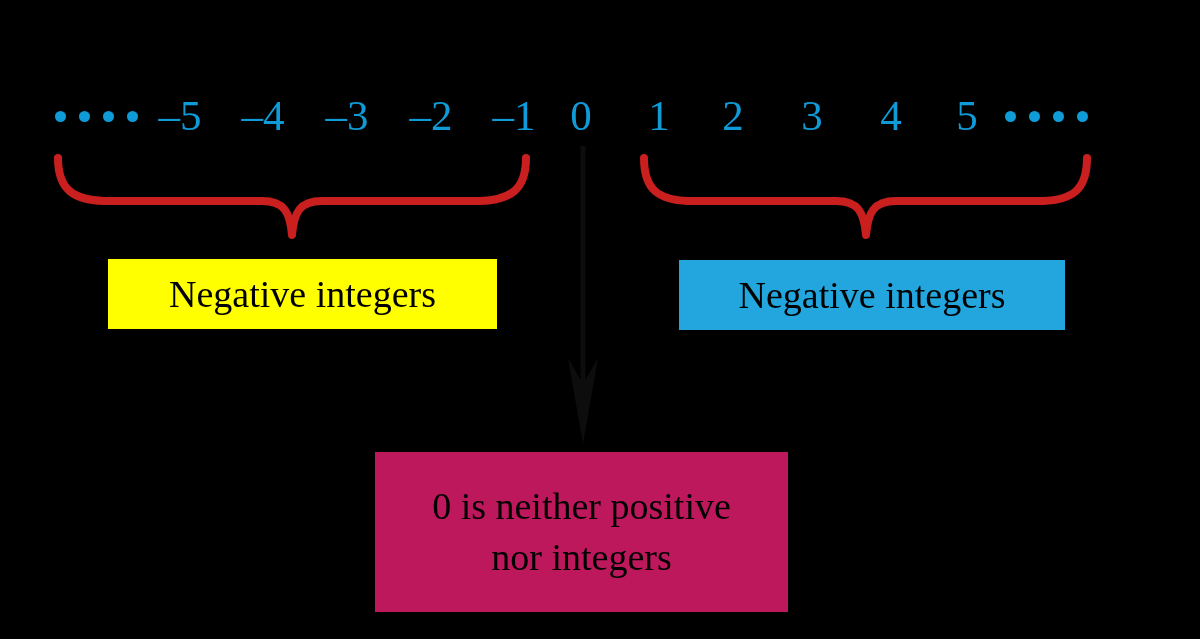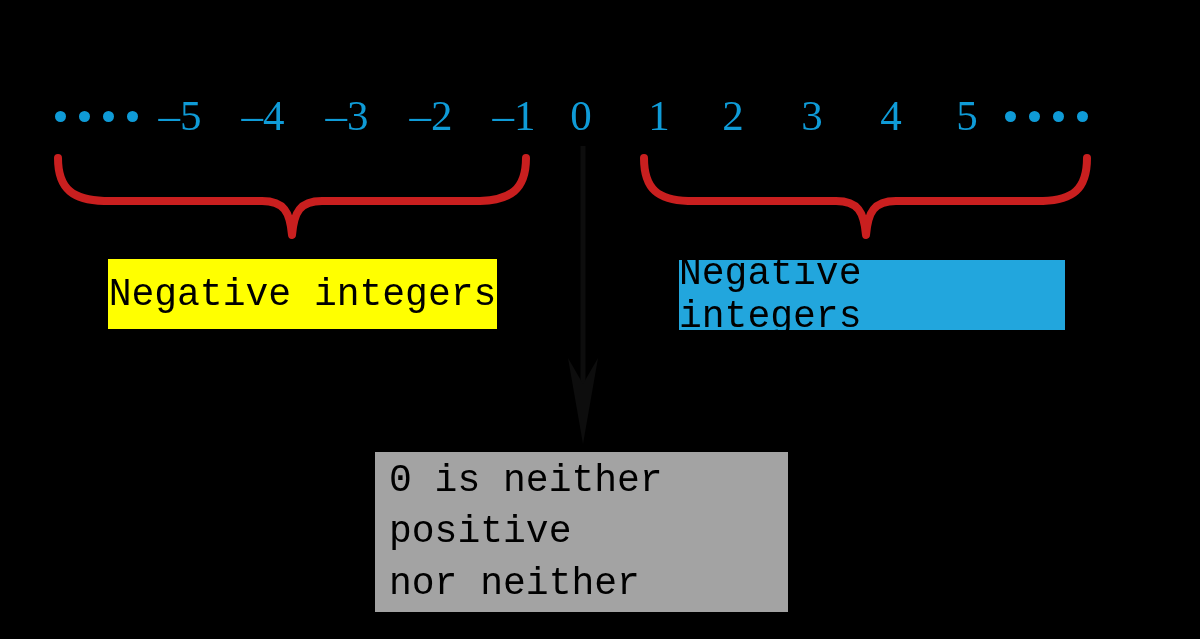--- a/index.html
+++ b/index.html
@@ -73,22 +73,22 @@
   #zero-arrow svg { display: block; }
 
   
   .box {
     position: absolute;
     box-sizing: border-box;
     display: flex;
     align-items: center;
     justify-content: center;
     color: #000000;
-    font-family: Liberation Mono, monospace;
-    text-align: left;
+    font-family: Liberation Serif, serif;
+    text-align: center;
   }
   #negative-box {
     left: 108px;
     top: 259px;
     width: 389px;
     height: 70px;
     background: #ffff00;
     font-size: 38px;
   }
   #positive-box {
@@ -97,21 +97,21 @@
     width: 386px;
     height: 70px;
     background: #22a6dd;
     font-size: 38px;
   }
   #zero-box {
     left: 375px;
     top: 452px;
     width: 413px;
     height: 160px;
-    background: #a3a3a3;
+    background: #be185d;
     font-size: 38px;
     line-height: 1.35;
     padding: 0 14px;
   }
   #zero-box .zero-text { display: block; }
 </style>
 </head>
 <body>
 
 <div id="stage">
@@ -180,17 +180,17 @@
     <span>Negative integers</span>
   </div>
 
   <div class="box" id="positive-box">
     <span>Negative integers</span>
   </div>
 
   <div class="box" id="zero-box">
     <span>
       <span class="zero-text">0 is neither positive</span>
-      <span class="zero-text">nor neither</span>
+      <span class="zero-text">nor integers</span>
     </span>
   </div>
 
 </div>
 
 </body></html>

